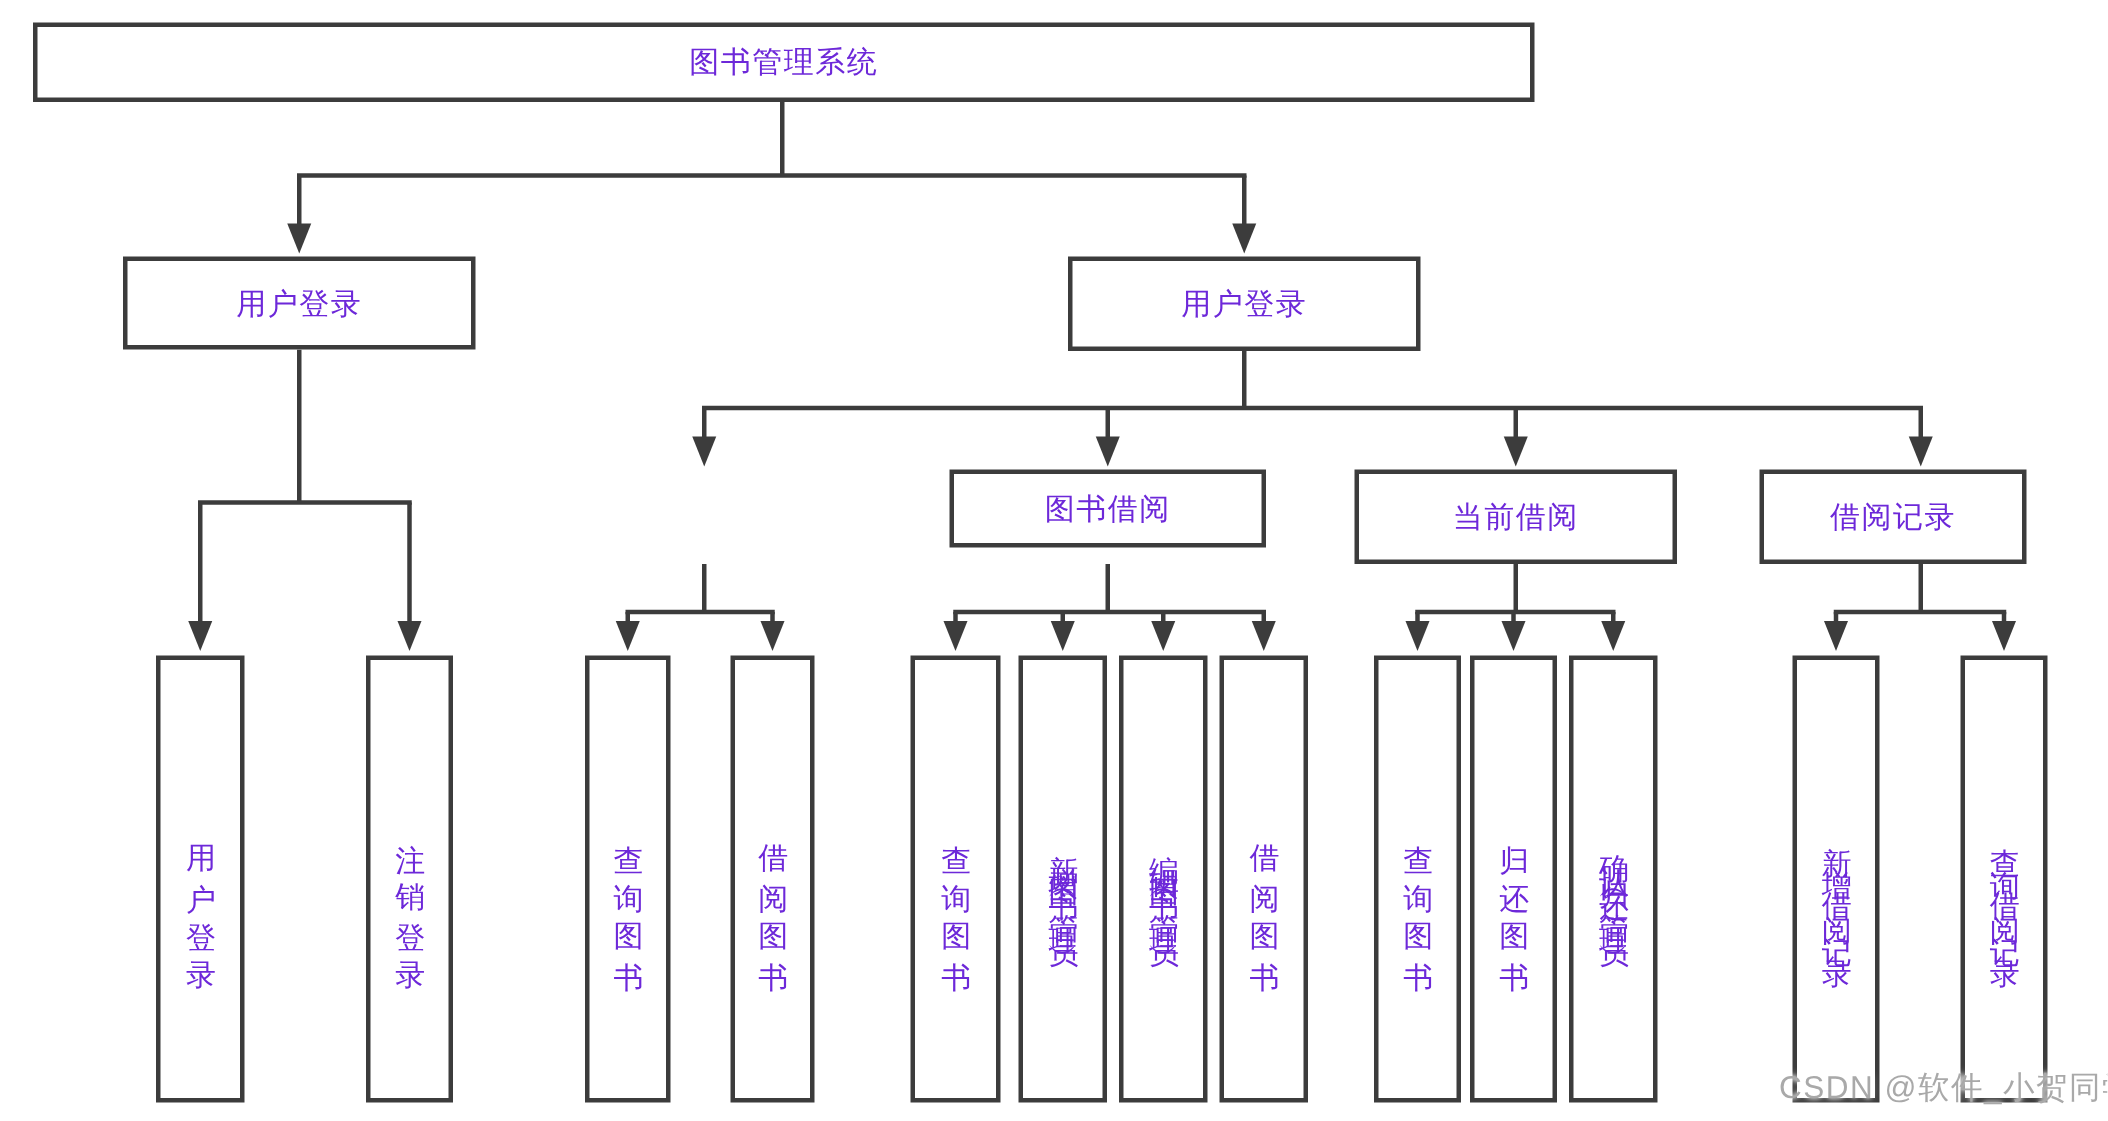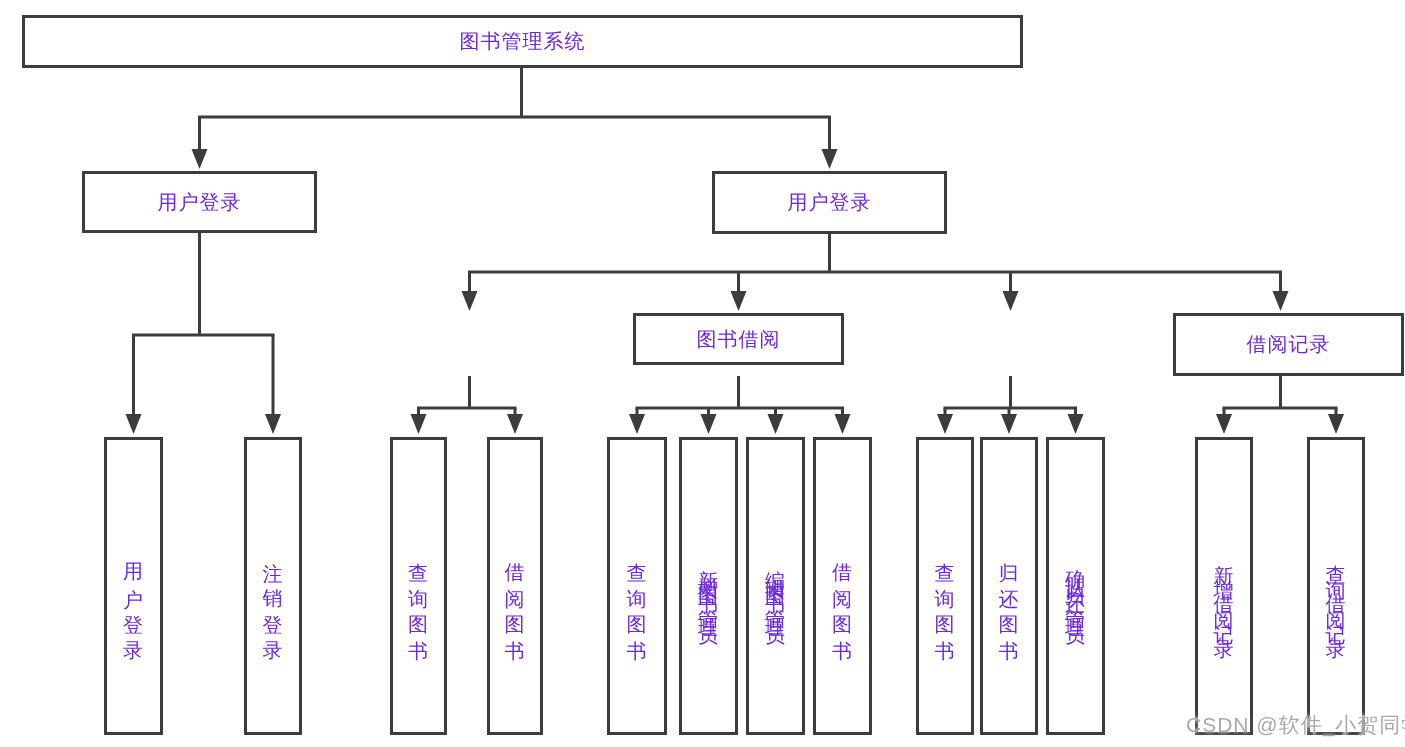--- a/index.html
+++ b/index.html
@@ -140,21 +140,24 @@
   <div class="node hnode" style="left:82px;top:171px;width:235px;height:62px">
     <span>用户登录</span>
   </div>
   <div class="node hnode" style="left:712px;top:171px;width:235px;height:63px">
     <span>用户登录</span>
   </div>
 
   <div class="node hnode" style="left:633px;top:313px;width:211px;height:52px">
     <span>图书借阅</span>
   </div>
-  <div class="node hnode" style="left:1173px;top:313px;width:231px;height:63px">
+  <div class="node hnode" style="left:903px;top:313px;width:215px;height:63px">
+    <span>当前借阅</span>
+  </div>
+  <div class="node hnode" style="left:1173px;top:313px;width:178px;height:63px">
     <span>借阅记录</span>
   </div>
 
   <div class="node vnode" style="left:104px;top:437px;width:59px;height:298px">
     <span class="vtext ls4">用户登录</span>
   </div>
   <div class="node vnode" style="left:244px;top:437px;width:58px;height:298px">
     <span class="vtext ls4">注销登录</span>
   </div>
 

